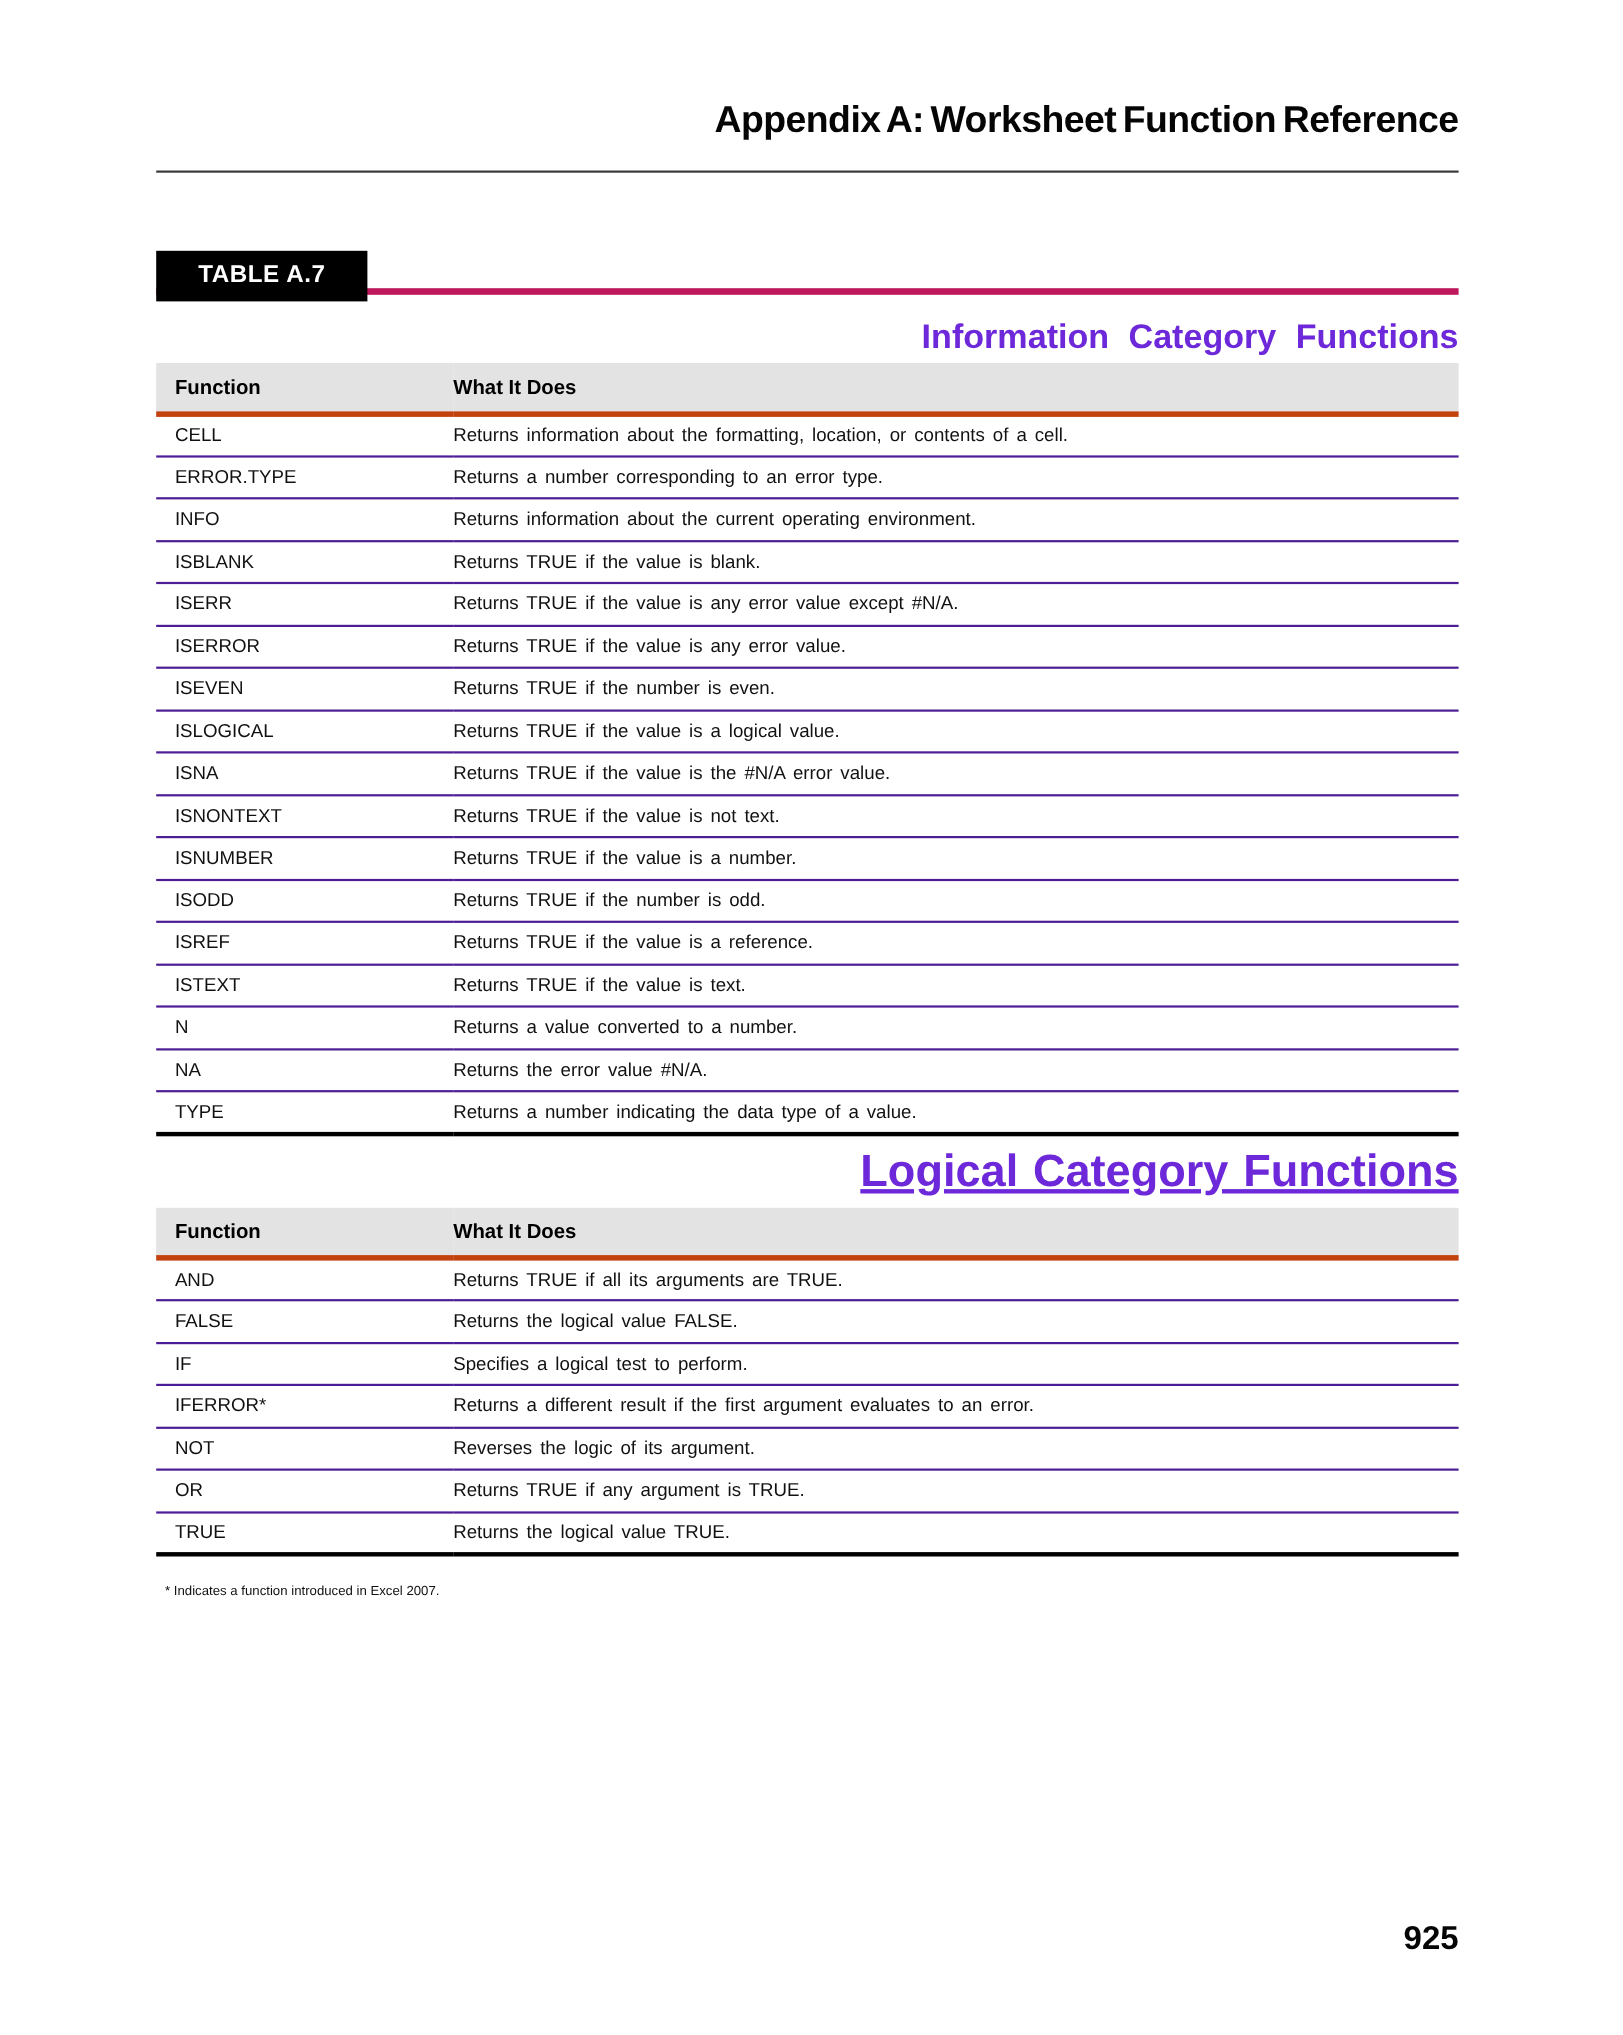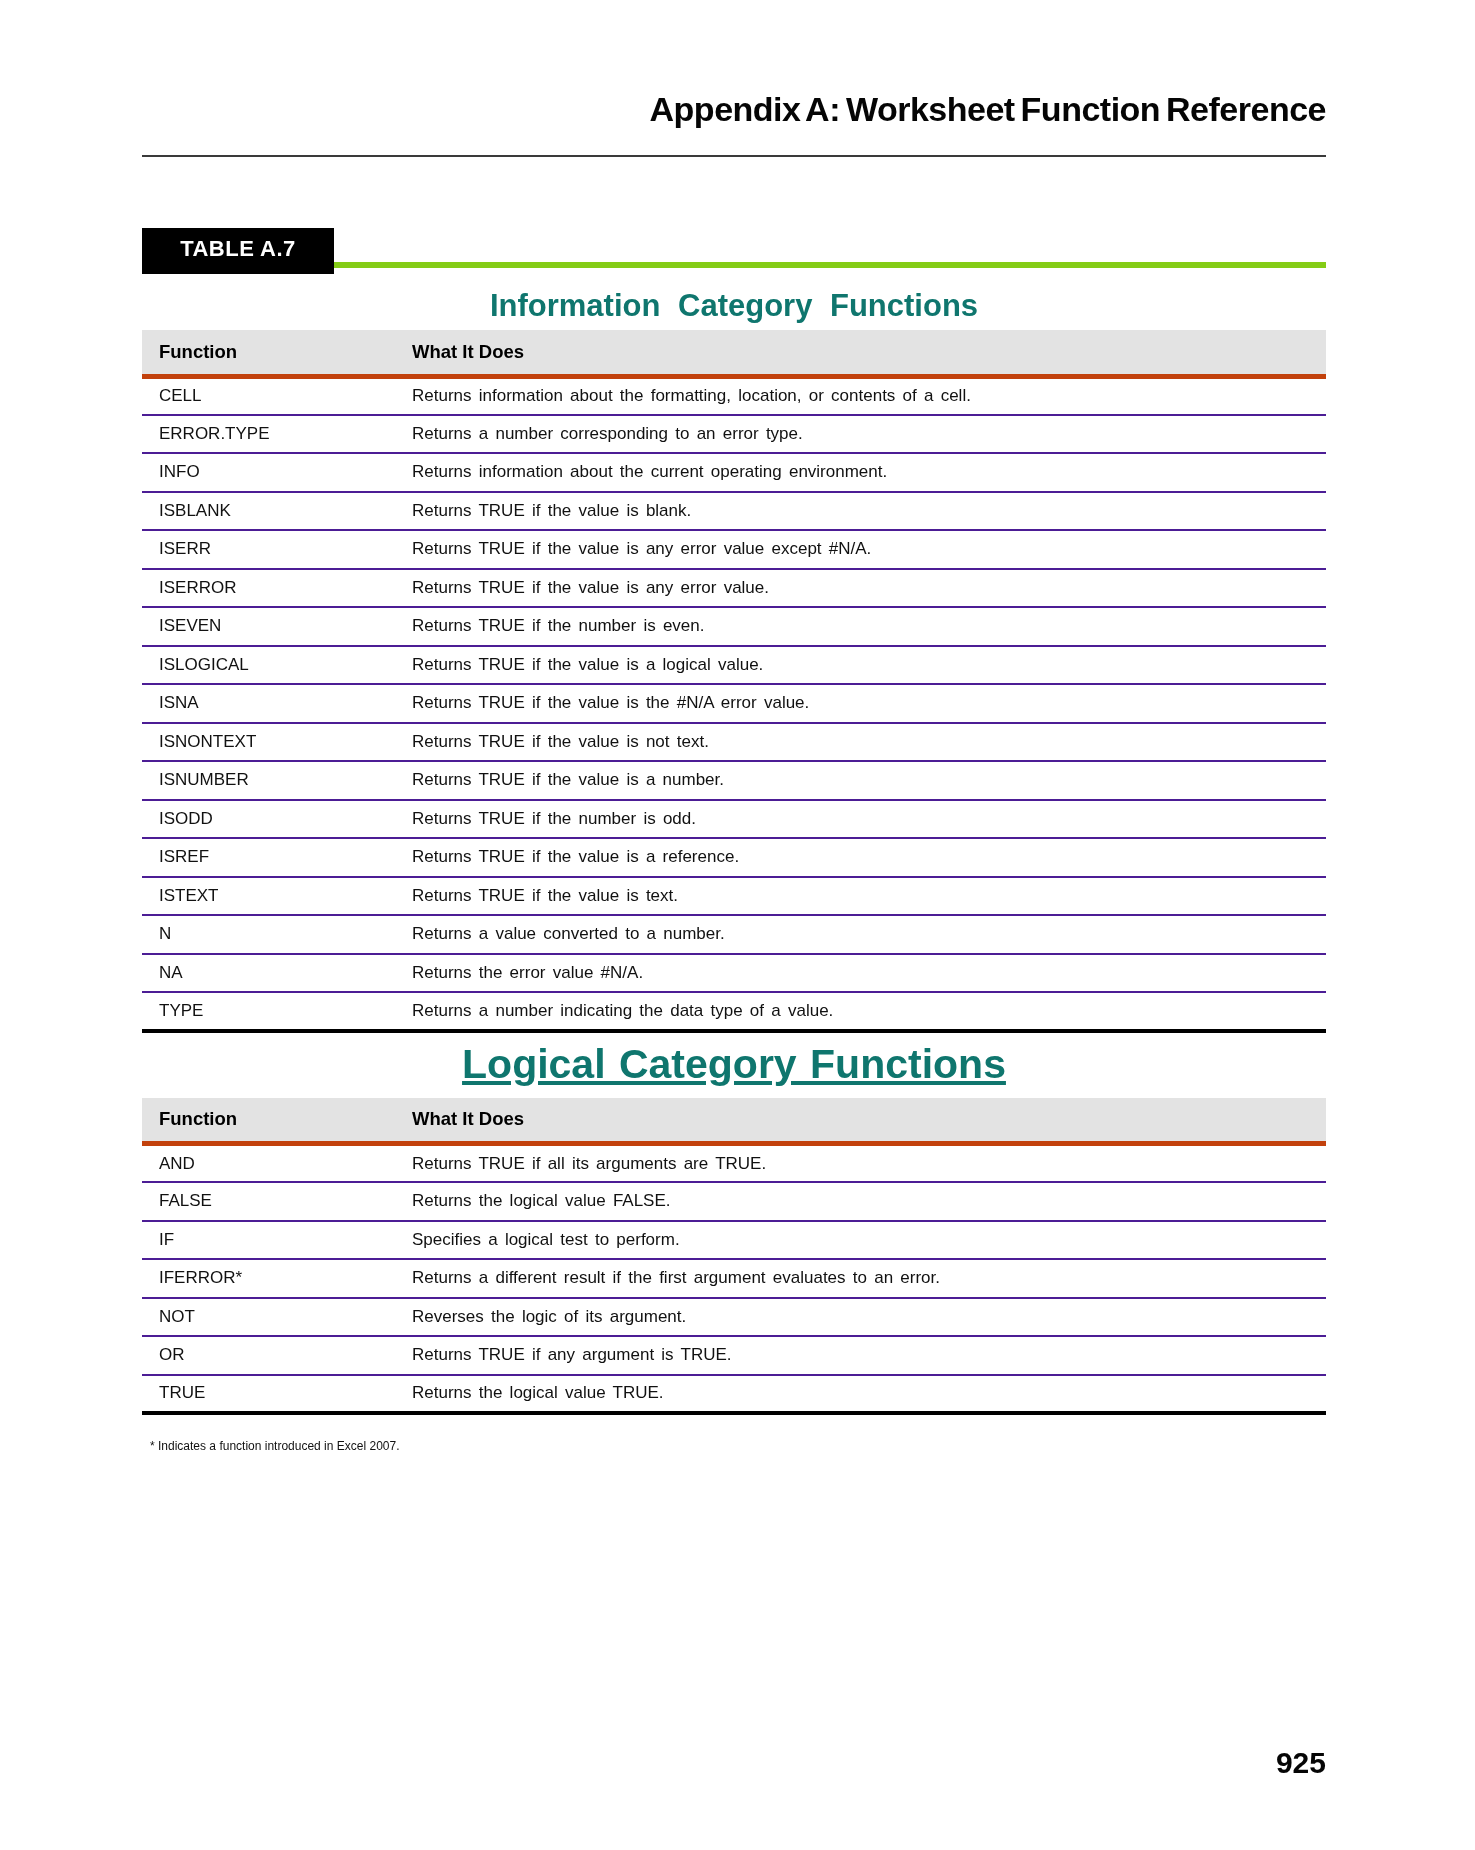--- a/index.html
+++ b/index.html
@@ -32,21 +32,21 @@
   .header-rule {
     margin-top: 26px;
     height: 0;
     border-top: 2px solid #3a3a3a;
   }
 
   
   .label-bar {
     position: relative;
     height: 40px;
-    border-bottom: 6px solid #84cc16;
+    border-bottom: 6px solid #be185d;
   }
   .label-bar.first { margin-top: 71px; }
   .label-bar.second { margin-top: 80px; }
   .label-box {
     position: absolute;
     top: 0;
     left: 0;
     width: 192px;
     height: 46px;
     background: #000;
@@ -54,23 +54,23 @@
     font-weight: bold;
     font-size: 22px;
     letter-spacing: 0.5px;
     display: flex;
     align-items: center;
     justify-content: center;
     padding-bottom: 5px;
   }
 
   .table-title {
-    text-align: center;
-    font-weight: bold;
-    color: #0f766e;
+    text-align: right;
+    font-weight: bold;
+    color: #6d28d9;
   }
   .table-title.t7 {
     margin-top: 20px;
     font-size: 31px;
     word-spacing: 9px;
   }
   .table-title.t8 {
     margin-top: 8px;
     font-size: 41px;
     word-spacing: 2px;

